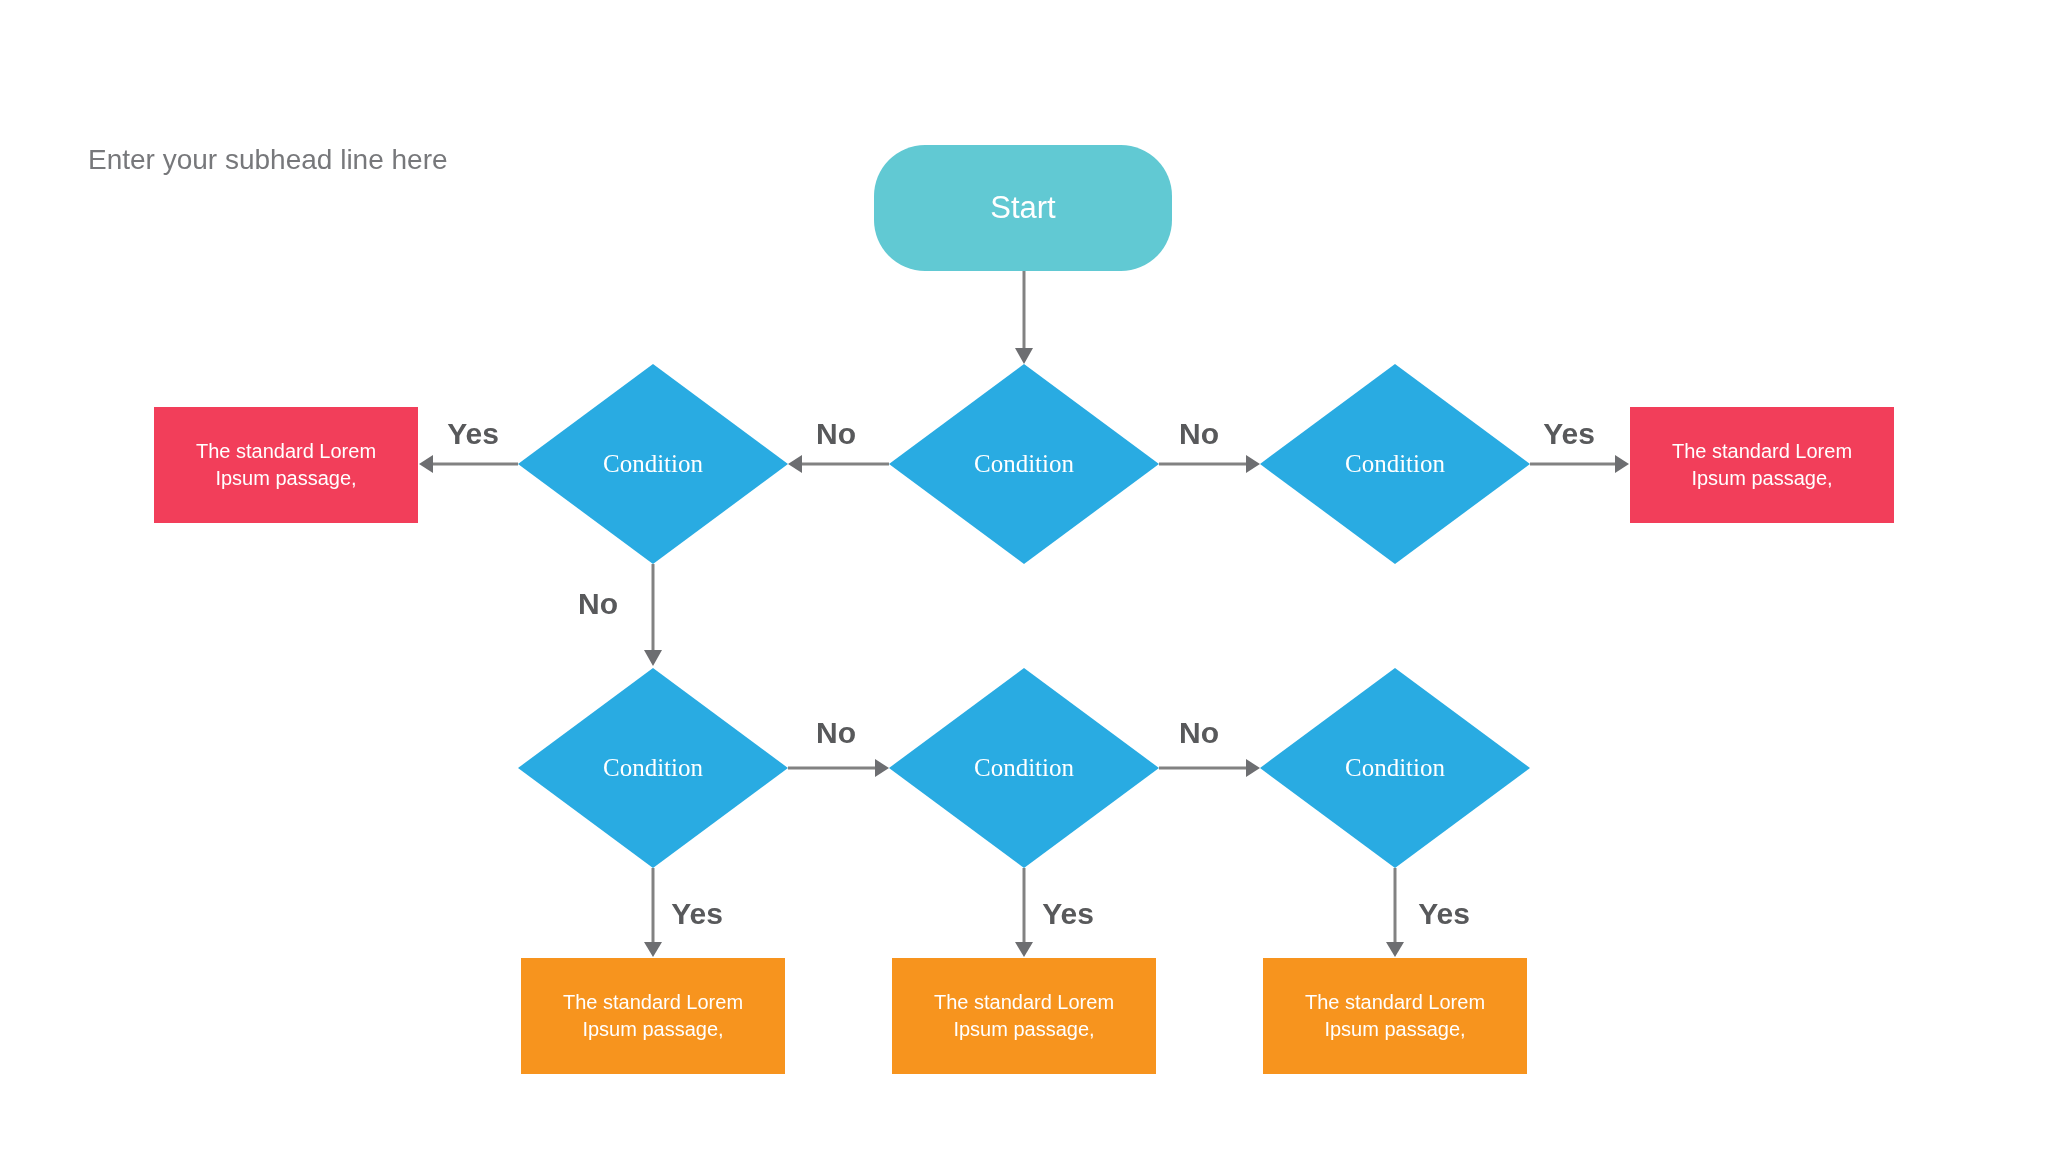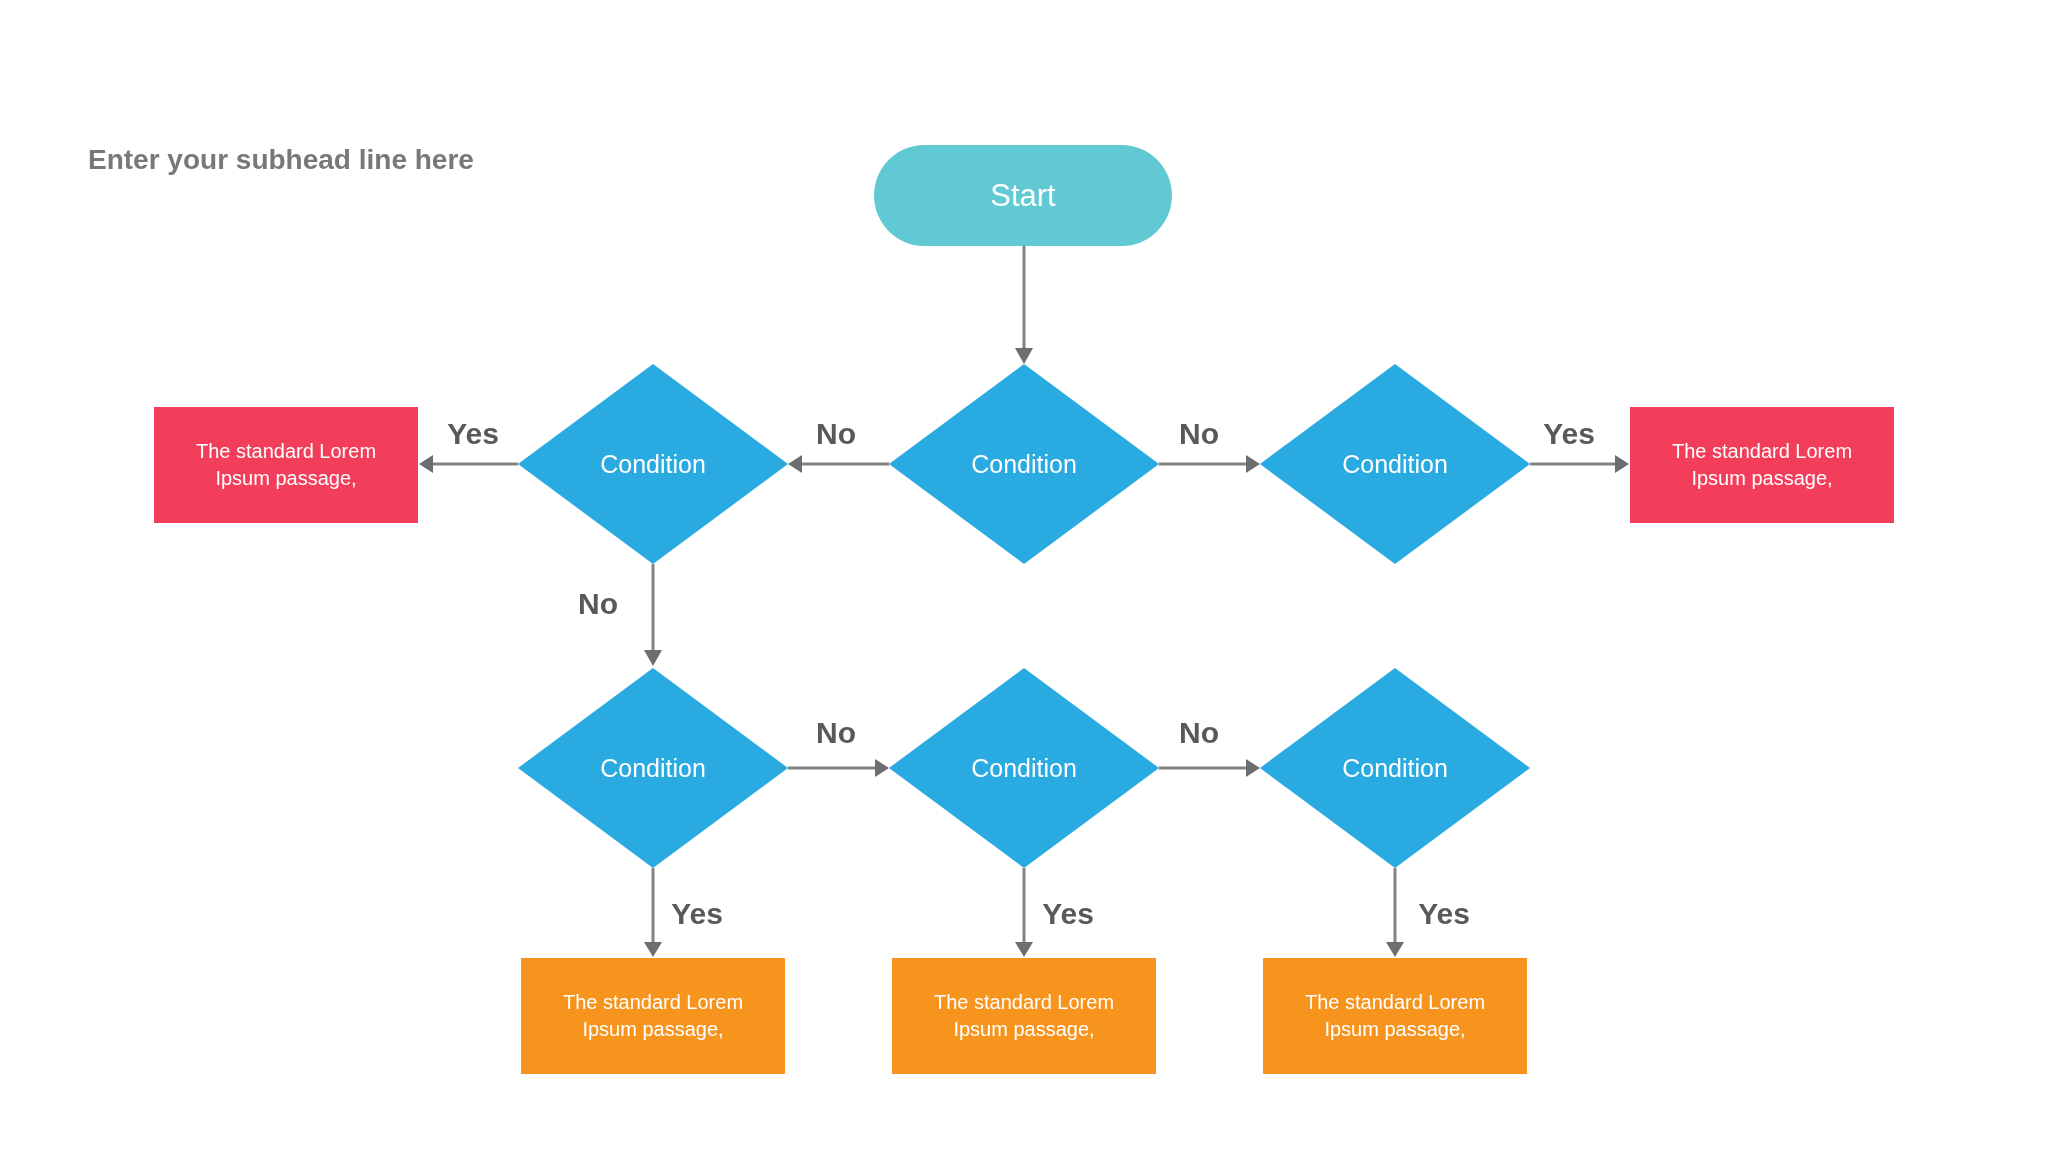--- a/index.html
+++ b/index.html
@@ -15,38 +15,38 @@
 
   
   .page-title {
     left: 84px; top: 62px;
     font-size: 60px; font-weight: 700;
     color: var(--title, #404042);
     letter-spacing: 0px;
   }
   .page-subtitle {
     left: 88px; top: 144px;
-    font-size: 28px; font-weight: 700;
+    font-size: 28px; font-weight: 400;
     color: var(--subtitle, #77787b);
   }
 
   
   .node-start {
-    left: 874px; top: 145px; width: 298px; height: 101px;
+    left: 874px; top: 145px; width: 298px; height: 126px;
     background: var(--start-fill, #61c9d3);
     border-radius: 51px;
     display: flex; align-items: center; justify-content: center;
     color: var(--node-text, #fff); font-size: 31px;
   }
   .diamond {
     width: 270px; height: 200px;
     background: var(--condition-fill, #29abe2);
     clip-path: polygon(50% 0%, 100% 50%, 50% 100%, 0% 50%);
     display: flex; align-items: center; justify-content: center;
-    color: var(--node-text, #fff); font-size: 25px;
+    color: var(--node-text, #fff); font-size: 25px; font-family: Liberation Serif, serif;
   }
   .d-top-left     { left: 518px;  top: 364px; }
   .d-top-center   { left: 889px;  top: 364px; }
   .d-top-right    { left: 1260px; top: 364px; }
   .d-bottom-left  { left: 518px;  top: 668px; }
   .d-bottom-center{ left: 889px;  top: 668px; }
   .d-bottom-right { left: 1260px; top: 668px; }
 
   .result-box {
     width: 264px; height: 116px;

